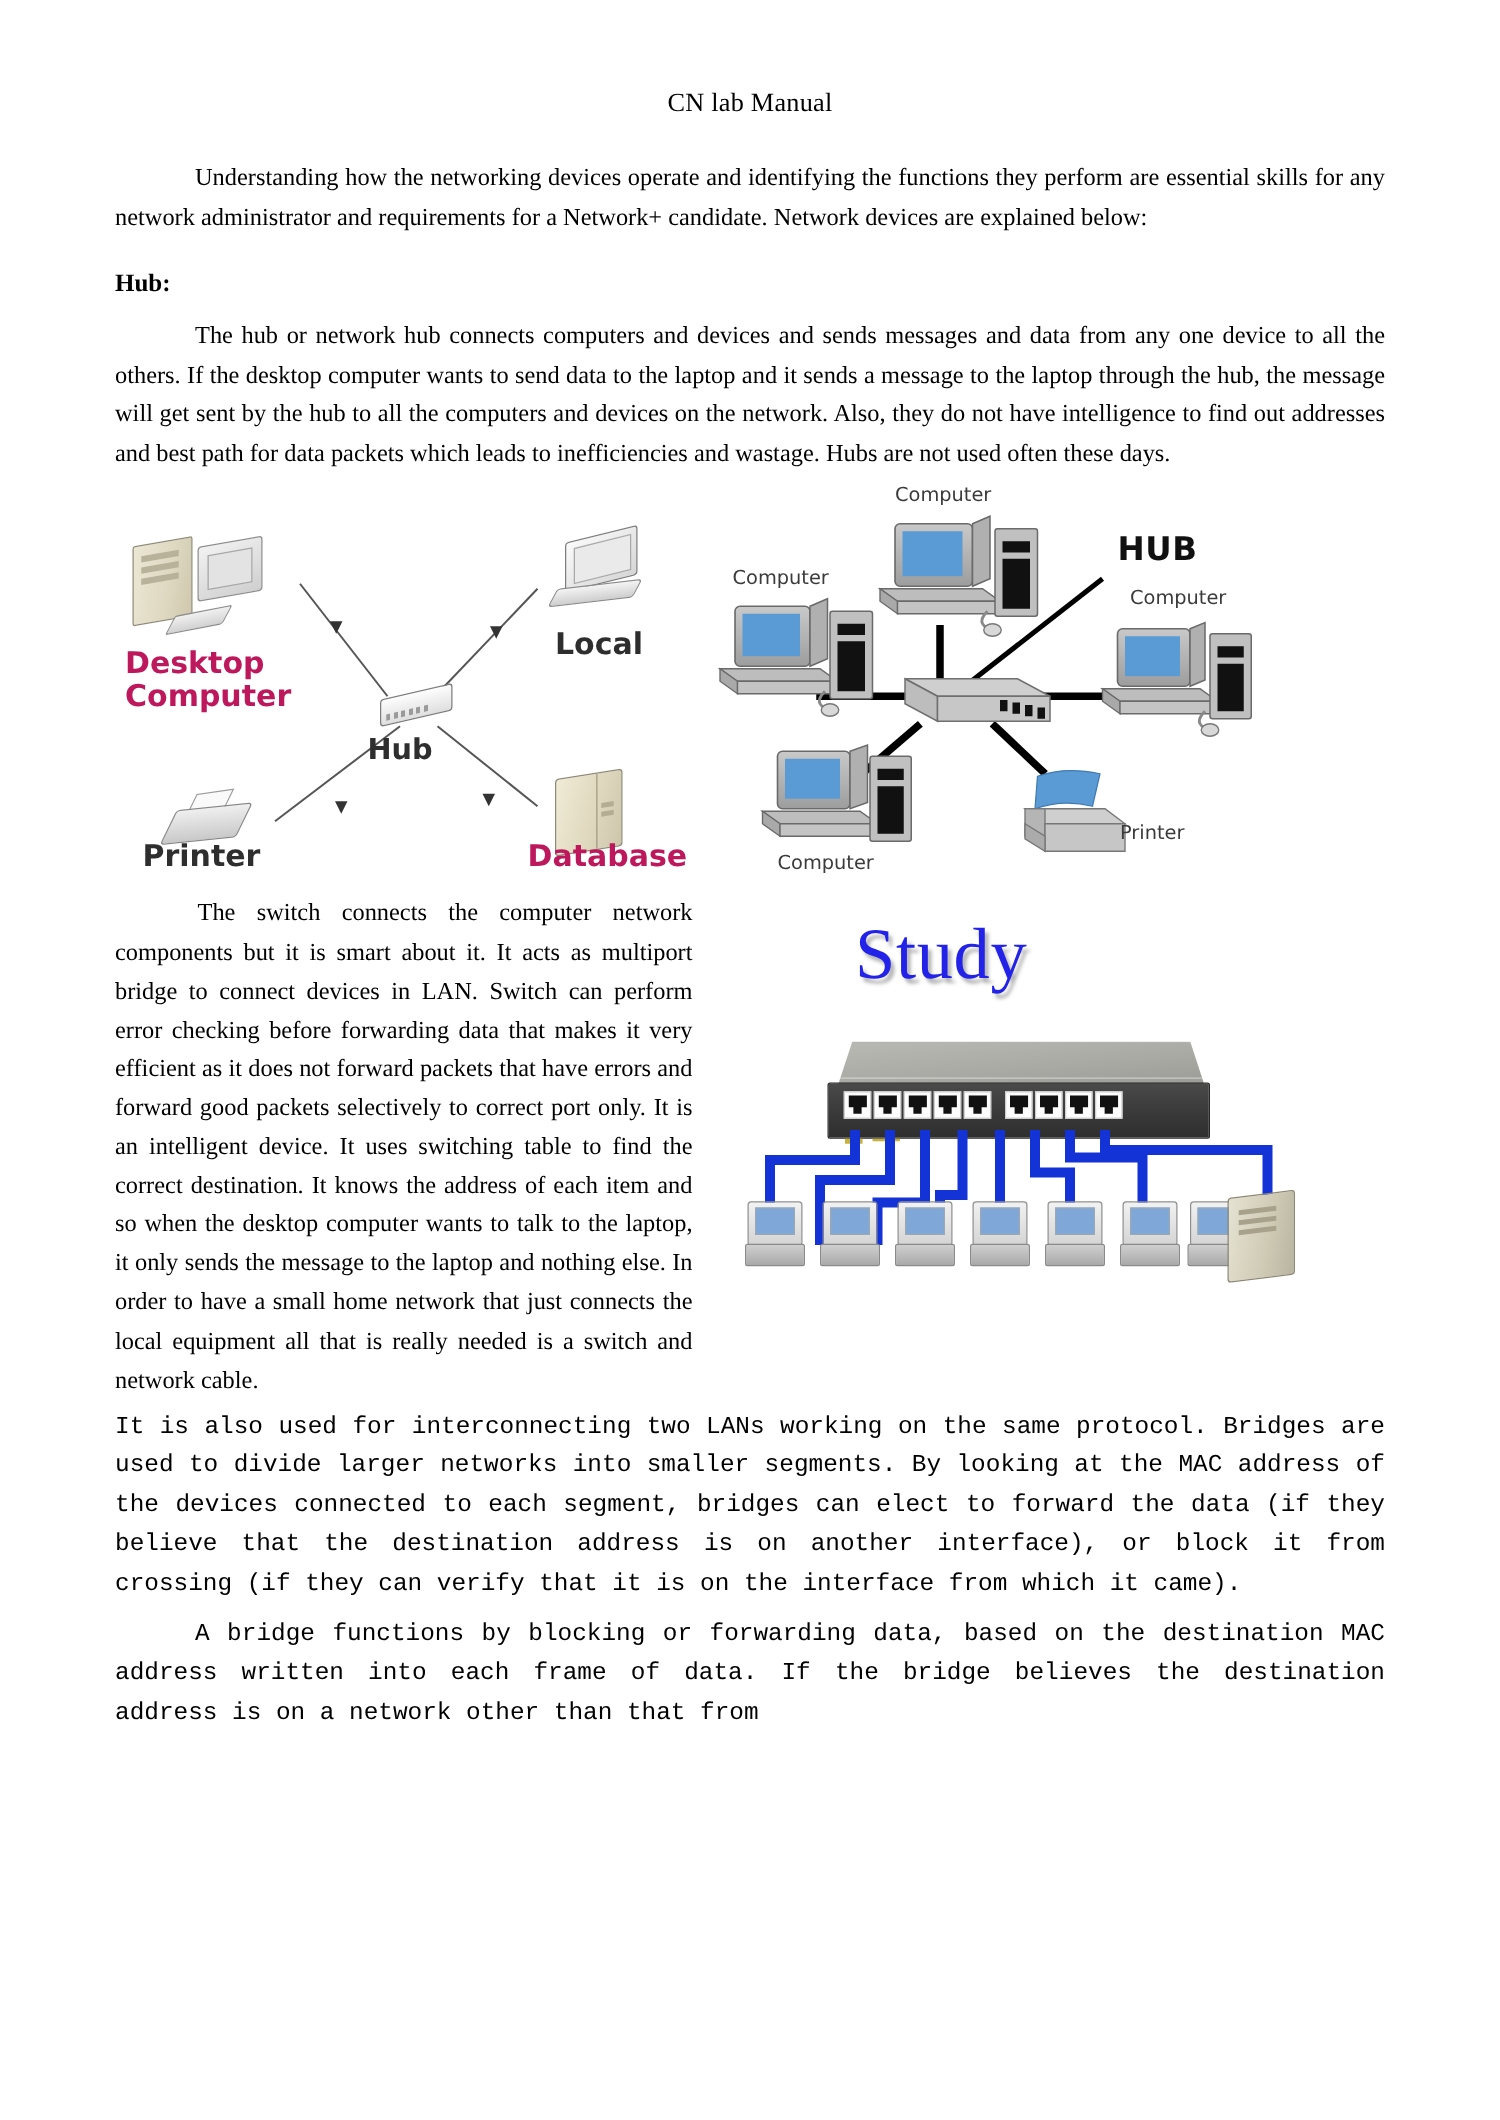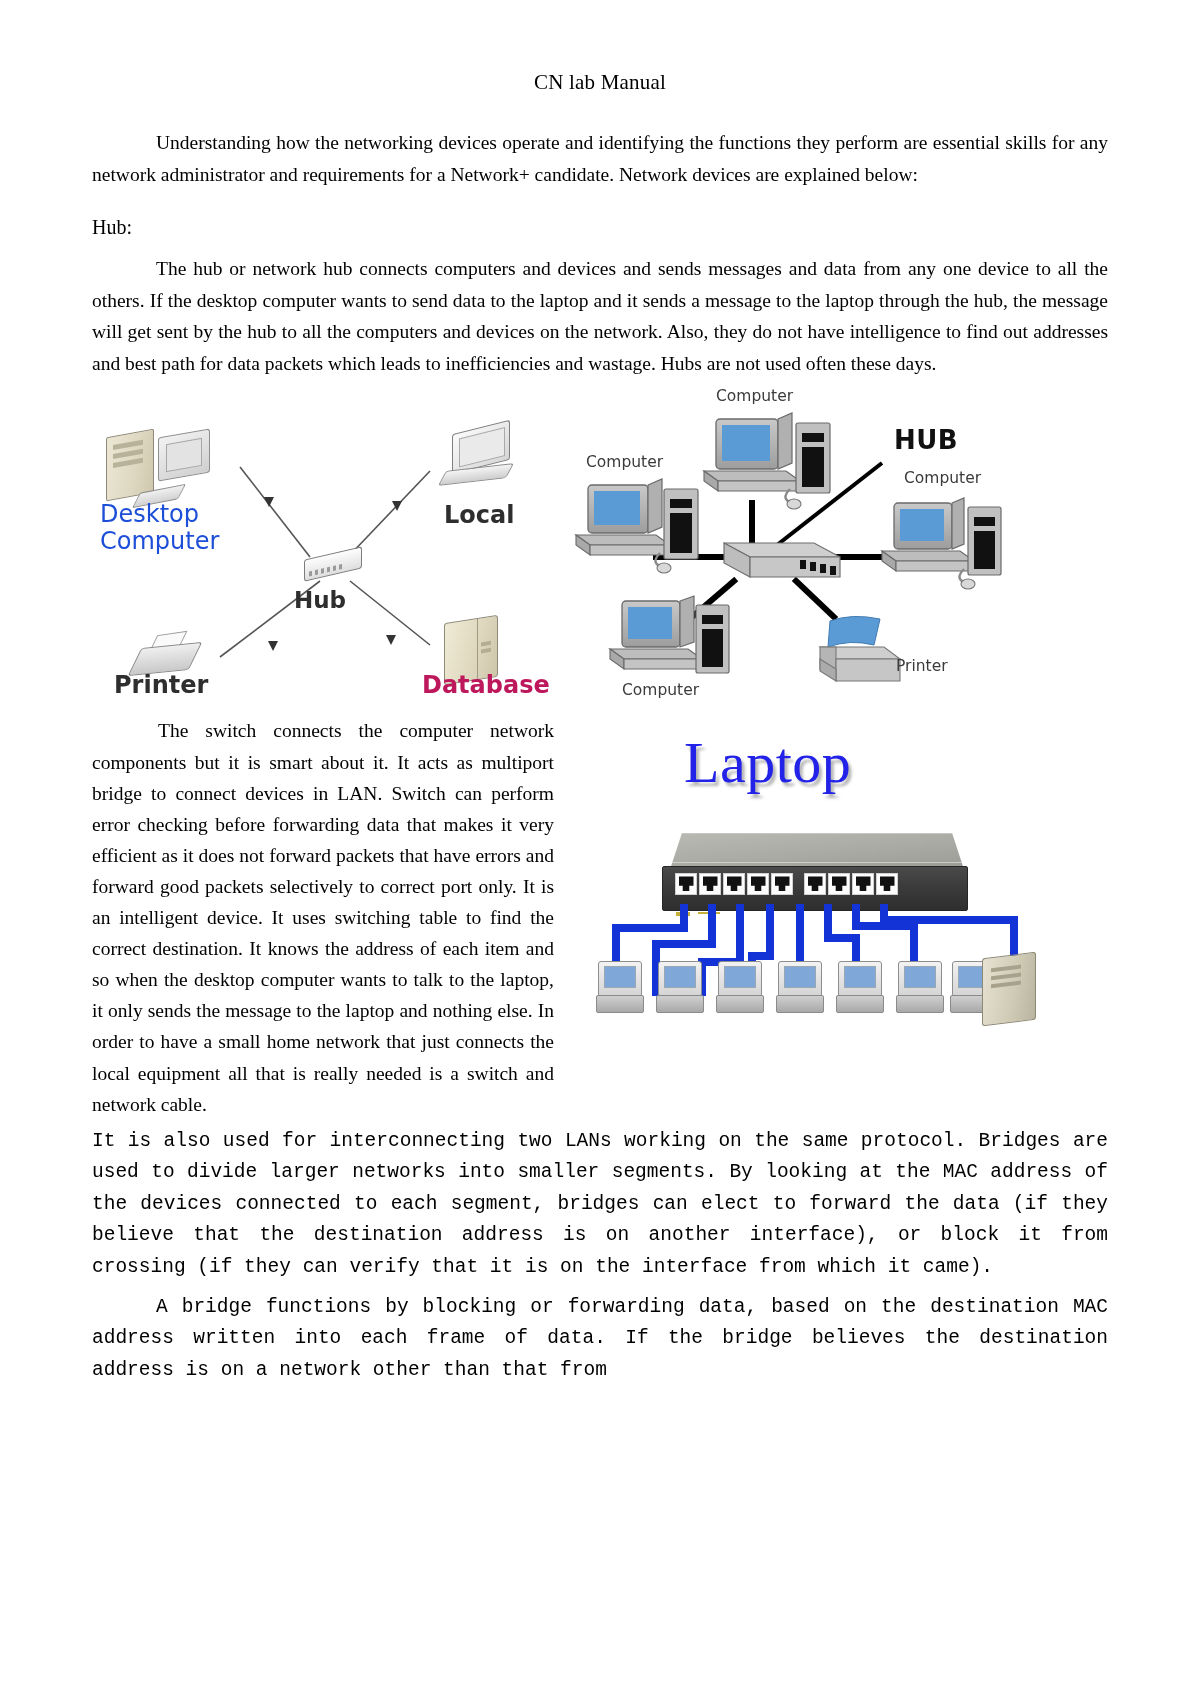--- a/index.html
+++ b/index.html
@@ -36,21 +36,21 @@
     letter-spacing: 0.2px;
     margin: 0 0 32px 0;
   }
   .heading-num {
     font-weight: bold;
     font-size: 20.5px;
     margin: 0 0 26px 0;
     letter-spacing: -0.1px;
   }
   .section-head {
-    font-weight: normal;
+    font-weight: bold;
     font-size: 20px;
     margin: 0 0 14px 0;
   }
   p.body {
     font-size: 19.5px;
     line-height: 1.62;
     text-align: justify;
     margin: 0 0 10px 0;
     text-indent: 64px;
   }
@@ -78,23 +78,23 @@
   }
   .lbl {
     position: absolute;
     font-family: "DejaVu Sans", "Liberation Sans", sans-serif;
     color: #3a3a3a;
     white-space: pre;
   }
 
   
   .lbl-desktop {
-    left: 8px; top: 96px;
-    font-size: 24px; font-weight: 400; line-height: 1.12;
-    color: #1d4ed8;
+    left: 8px; top: 112px;
+    font-size: 24px; font-weight: 700; line-height: 1.12;
+    color: #be185d;
   }
   .lbl-laptop { left: 352px; top: 96px; font-size: 24px; font-weight: 600; color:#2e2e2e;}
   .lbl-hub    { left: 202px; top: 182px; font-size: 23px; font-weight: 600; color:#2e2e2e;}
   .lbl-printer{ left: 22px;  top: 266px; font-size: 24px; font-weight: 600; color:#2e2e2e;}
   .lbl-db     { left: 330px; top: 266px; font-size: 24px; font-weight: 600; color:#be185d;}
 
   
   .lsvg { position:absolute; left:0; top:0; width:470px; height:296px; }
 
   
@@ -466,21 +466,21 @@
 
     </div>
 
 
     <div class="switch-row clearfix">
       <div class="sw-text">
         <p>The switch connects the computer network components but it is smart about it. It acts as multiport bridge to connect devices in LAN. Switch can perform error checking before forwarding data that makes it very efficient as it does not forward packets that have errors and forward good packets selectively to correct port only. It is an intelligent device. It uses switching table to find the correct destination. It knows the address of each item and so when the desktop computer wants to talk to the laptop, it only sends the message to the laptop and nothing else. In order to have a small home network that just connects the local equipment all that is really needed is a switch and network cable.</p>
       </div>
 
       <div class="sw-fig">
-        <div class="switch-word">Laptop</div>
+        <div class="switch-word">Study</div>
 
         <div class="sw-device">
           <div class="sw-top"></div>
           <div class="sw-face">
             <div class="ports">
               <div class="port">
                   <i></i>
                 </div>
               <div class="port">
                   <i></i>

